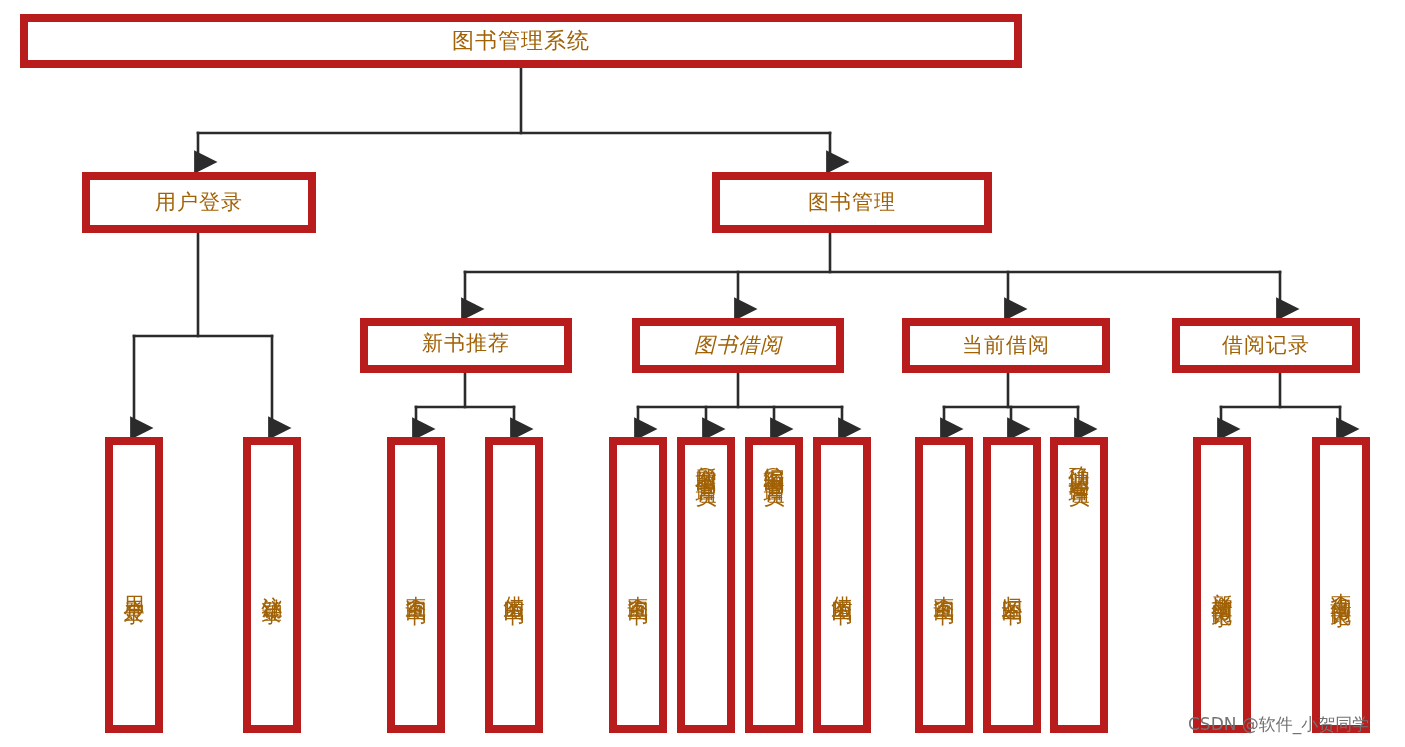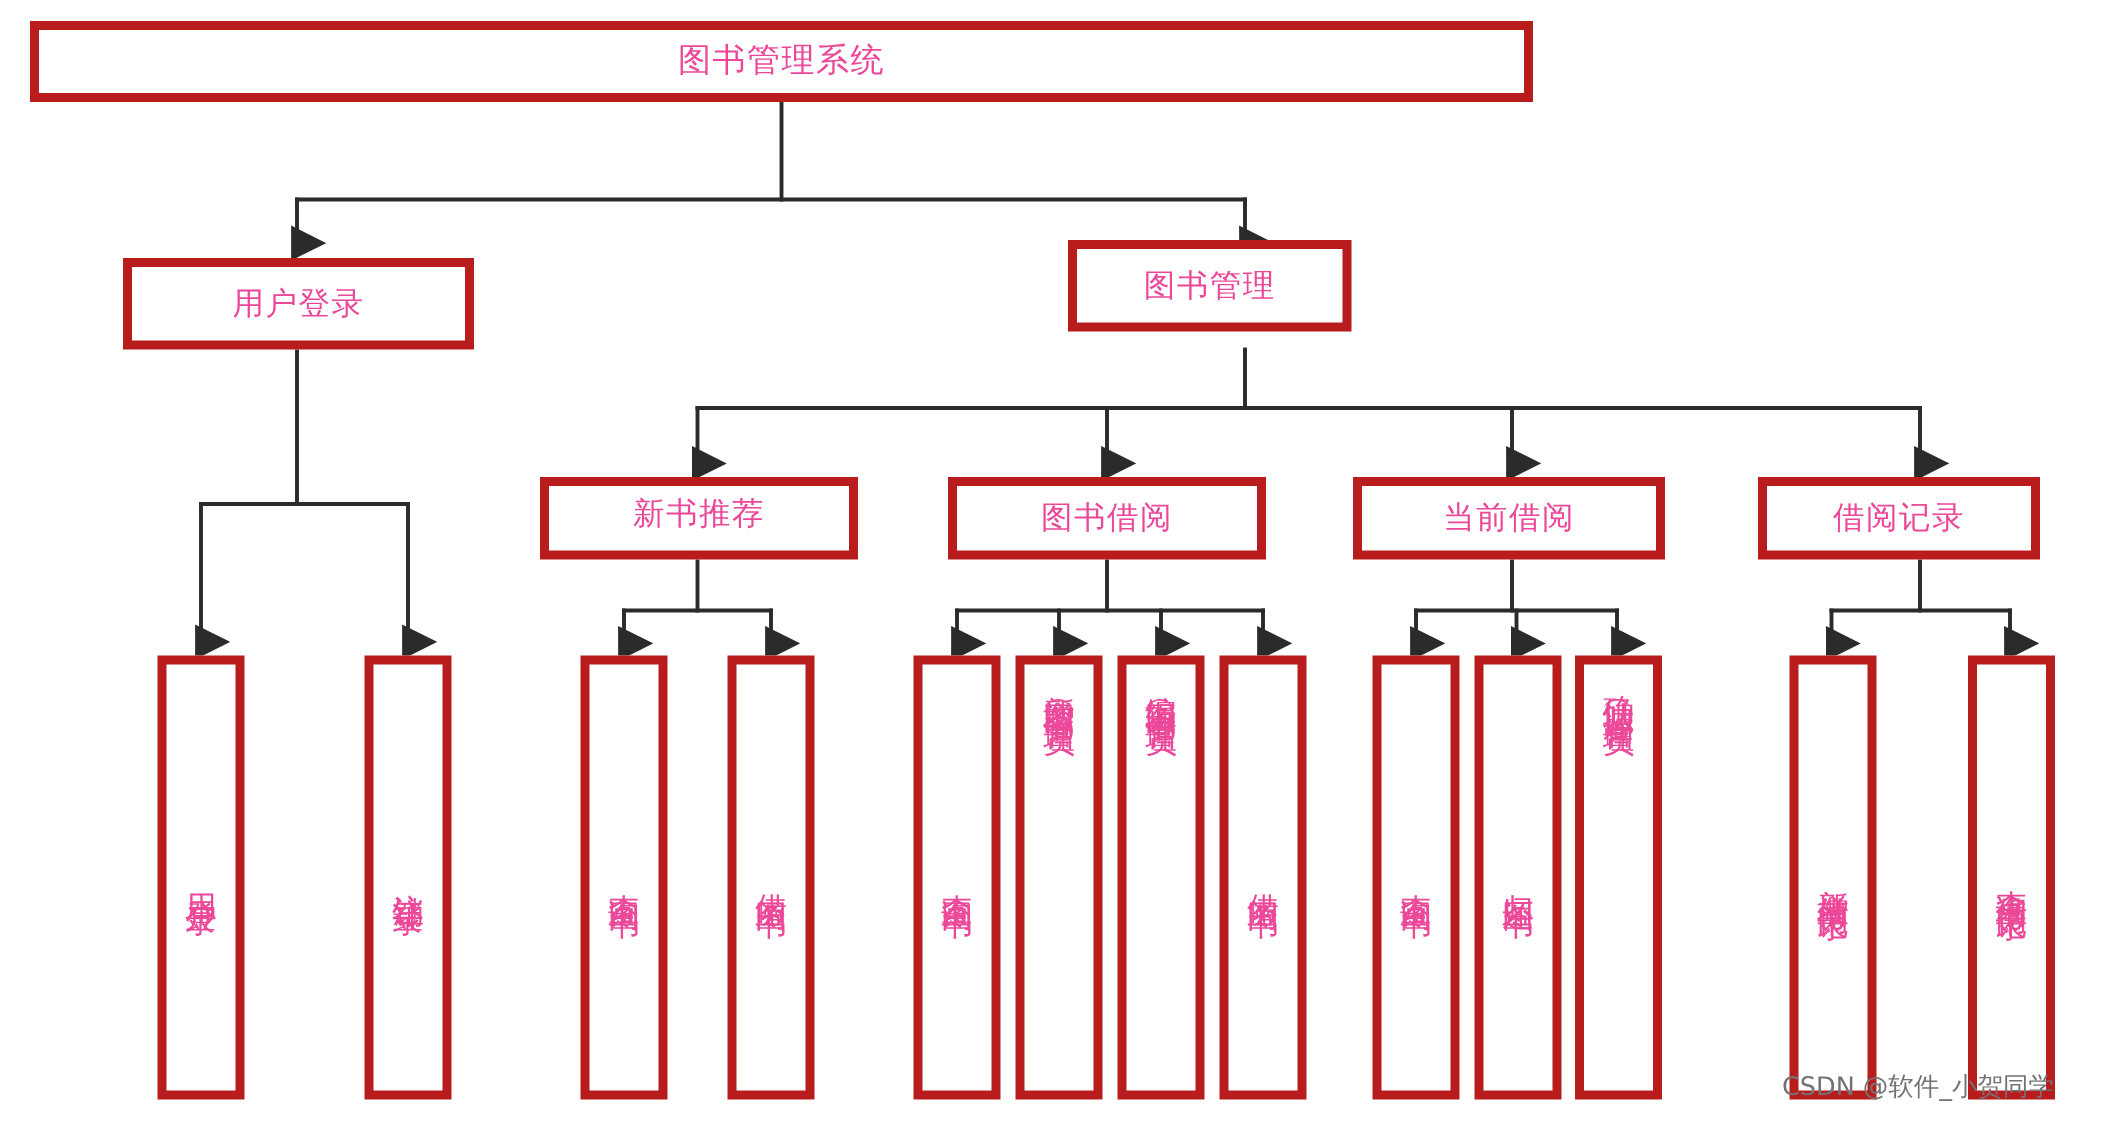--- a/index.html
+++ b/index.html
@@ -23,25 +23,25 @@
     left: 0;
     top: 0;
     width: 1405px;
     height: 747px;
     pointer-events: none;
   }
   .node {
     position: absolute;
     box-sizing: border-box;
     background: #ffffff;
-    border: 6px solid #b91c1c;
+    border: 8px solid #b91c1c;
     display: flex;
     align-items: center;
     justify-content: center;
-    color: #ec4899;
+    color: #a16207;
     z-index: 2;
   }
   .node-label {
     display: block;
     text-align: center;
     line-height: 1.18;
     white-space: nowrap;
   }
   
   .node.horiz .node-label {
@@ -137,29 +137,29 @@
   </svg>
 
   <div class="node horiz root" style="left:20px; top:14px; width:1002px; height:54px;">
     <span class="node-label">图书管理系统</span>
   </div>
 
   <div class="node horiz" style="left:82px; top:172px; width:234px; height:61px;">
     <span class="node-label">用户登录</span>
   </div>
 
-  <div class="node horiz" style="left:712px; top:160px; width:189px; height:61px;">
+  <div class="node horiz" style="left:712px; top:172px; width:280px; height:61px;">
     <span class="node-label">图书管理</span>
   </div>
 
   <div class="node horiz" style="left:360px; top:318px; width:212px; height:55px;font-family:Liberation Mono, monospace;">
     <span class="node-label">新书推荐</span>
   </div>
 
-  <div class="node horiz" style="left:632px; top:318px; width:212px; height:55px;">
+  <div class="node horiz" style="left:632px; top:318px; width:212px; height:55px;font-style:italic;">
     <span class="node-label">图书借阅</span>
   </div>
 
   <div class="node horiz" style="left:902px; top:318px; width:208px; height:55px;">
     <span class="node-label">当前借阅</span>
   </div>
 
   <div class="node horiz" style="left:1172px; top:318px; width:188px; height:55px;">
     <span class="node-label">借阅记录</span>
   </div>

